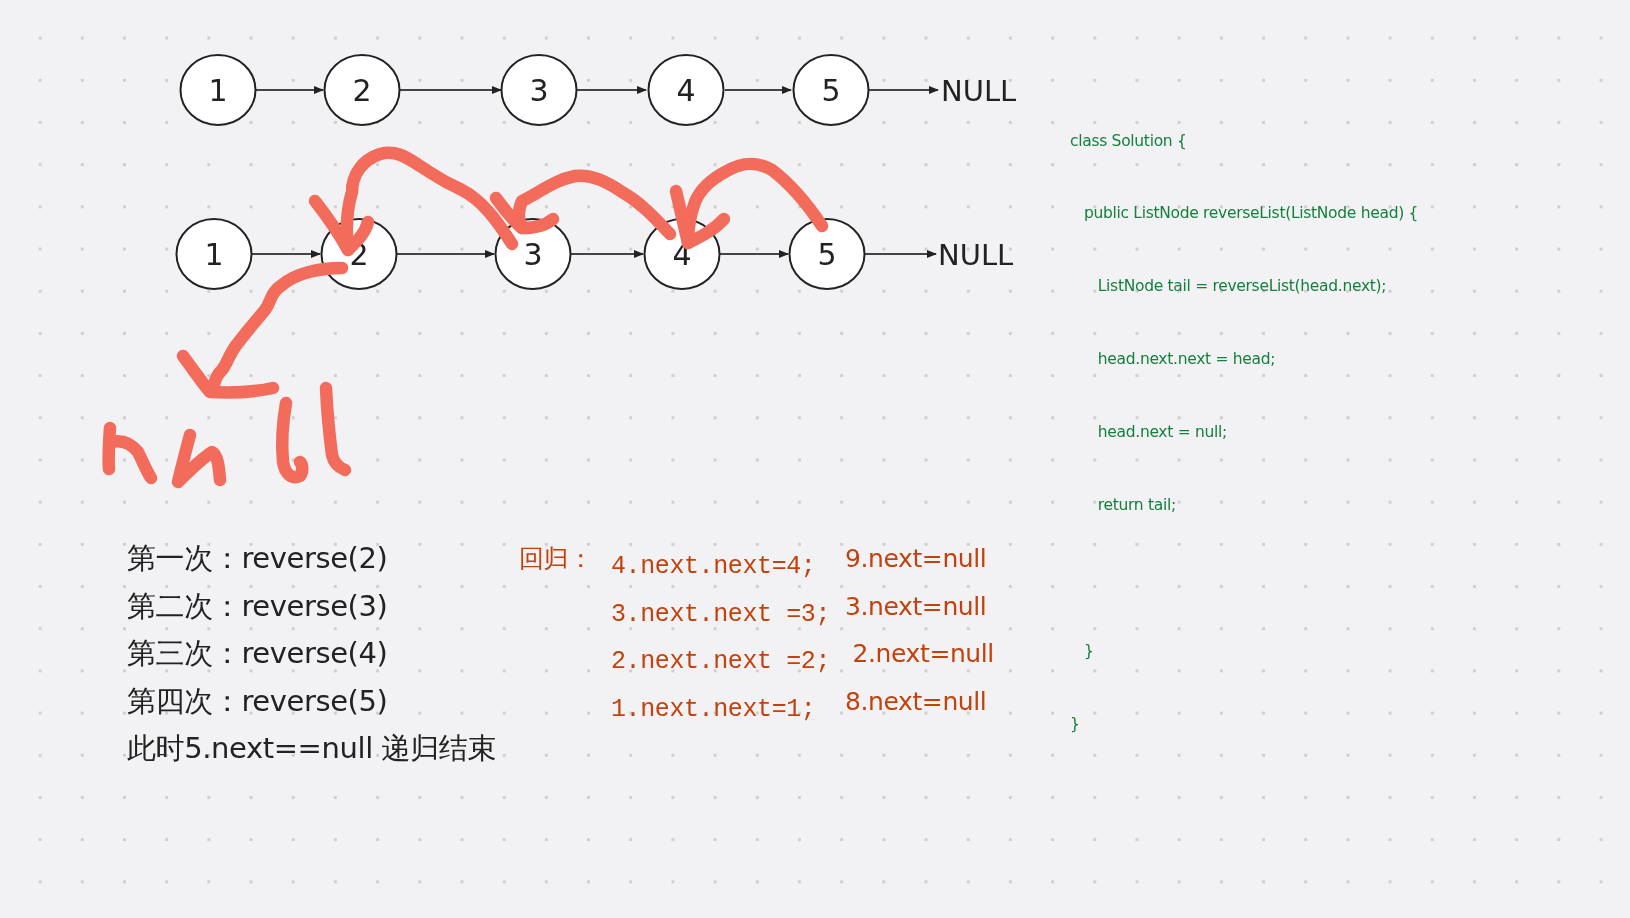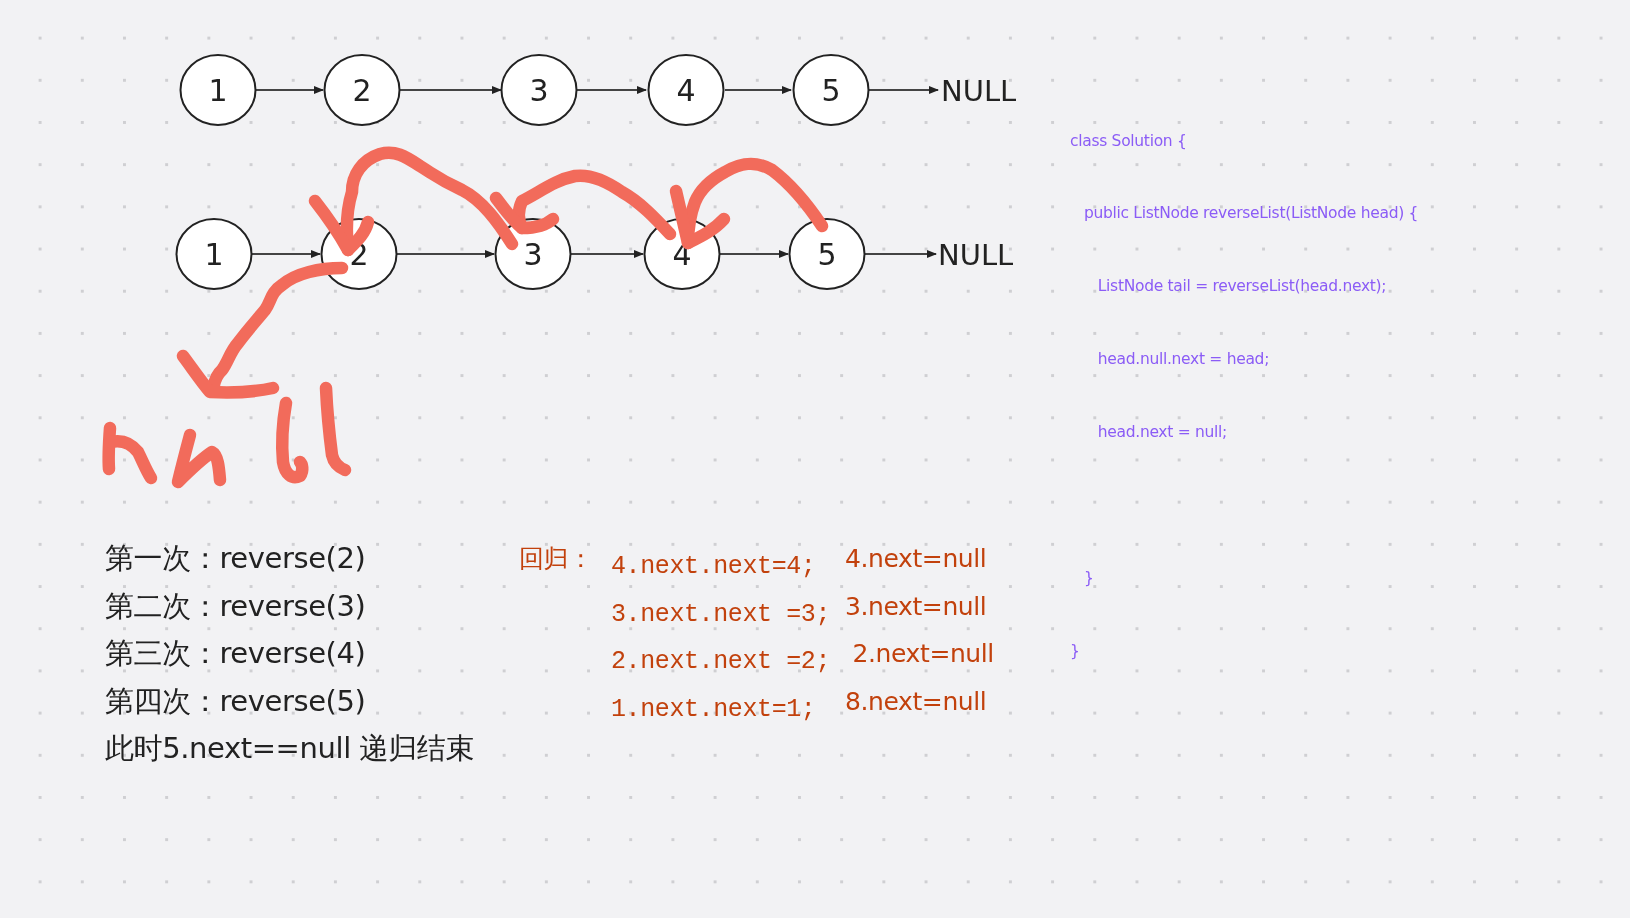--- a/index.html
+++ b/index.html
@@ -11,30 +11,30 @@
     background-position: 19px 17px;
     position: relative;
     font-family: "DejaVu Sans", "Liberation Sans", sans-serif;
     color: #222;
   }
   #diagram { position: absolute; left: 0; top: 0; }
   .node-label { font-family: "DejaVu Sans", sans-serif; font-size: 30px; fill: #222; }
   .null-label { font-family: "DejaVu Sans", sans-serif; font-size: 29px; fill: #222; }
   .code {
     position: absolute; left: 1070px; top: 80px;
-    font-family: "DejaVu Sans", sans-serif; font-size: 15.5px; color: #8b5cf6;
+    font-family: "DejaVu Sans", sans-serif; font-size: 15.5px; color: #15803d;
     line-height: 24.3px; white-space: pre; letter-spacing: -0.3px;
   }
   .code .line { display: block; height: 24.3px; }
   .notes {
     position: absolute; left: 105px; top: 535px;
     font-family: "DejaVu Sans", sans-serif; font-size: 29px; color: #222;
     letter-spacing: -0.4px;
   }
-  .notes .row { display: block; height: 47.5px; line-height: 47.5px; white-space: pre; }
+  .notes .row { display: block; height: 47.5px; line-height: 47.5px; white-space: pre; margin-left: 22px; }
   .returns { position: absolute; left: 519px; top: 535px; font-size: 25px; color: #c2410c; letter-spacing: -0.4px; }
   .returns .row { position: relative; height: 47.5px; line-height: 47.5px; white-space: pre; }
   .returns .lbl { position: absolute; left: 0; top: 0; }
   .returns .c1 { position: absolute; left: 92px; top: 8px; font-family: Liberation Mono, monospace; }
   .returns .c2 { position: absolute; left: 326px; top: 0; }
 </style>
 </head>
 <body>
 
 <svg id="diagram" width="1630" height="918" viewBox="0 0 1630 918" xmlns="http://www.w3.org/2000/svg">
@@ -125,40 +125,41 @@
       <path d="M286,403 C283,420 281,440 283,462 C285,474 292,480 300,476 C304,470 302,464 300,462"></path>
       <path d="M326,388 C327,410 329,432 332,455 C334,464 340,468 345,470"></path>
     </g>
   </g>
 </svg>
 
 <div class="code">
   <span class="line">class Solution {</span>
   <span class="line">   public ListNode reverseList(ListNode head) {</span>
   <span class="line">      ListNode tail = reverseList(head.next);</span>
-  <span class="line">      head.null.next = head;</span>
+  <span class="line">      head.next.next = head;</span>
   <span class="line">      head.next = null;</span>
+  <span class="line">      return tail;</span>
   <span class="line"></span>
   <span class="line">   }</span>
   <span class="line">}</span>
 </div>
 
 <div class="notes">
   <span class="row">第一次：reverse(2)</span>
   <span class="row">第二次：reverse(3)</span>
   <span class="row">第三次：reverse(4)</span>
   <span class="row">第四次：reverse(5)</span>
   <span class="row">此时5.next==null 递归结束</span>
 </div>
 
 <div class="returns">
   <div class="row">
     <span class="lbl">回归：</span>
     <span class="c1">4.next.next=4;</span>
-    <span class="c2">4.next=null</span>
+    <span class="c2">9.next=null</span>
   </div>
   <div class="row">
     <span class="c1">3.next.next =3;</span>
     <span class="c2">3.next=null</span>
   </div>
   <div class="row">
     <span class="c1">2.next.next =2;</span>
     <span class="c2"> 2.next=null</span>
   </div>
   <div class="row">

